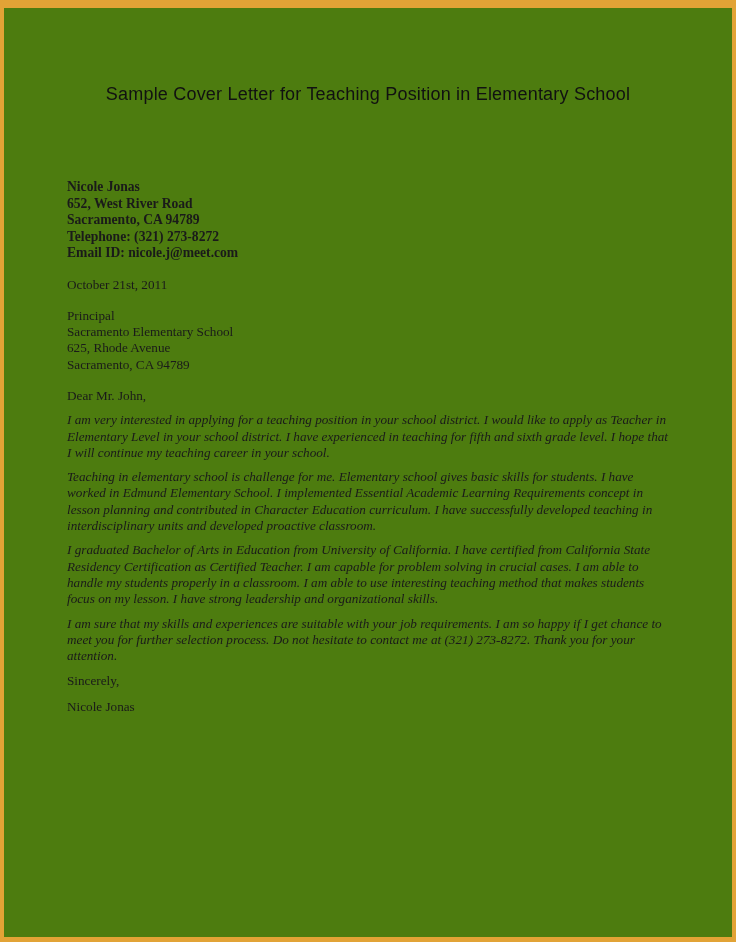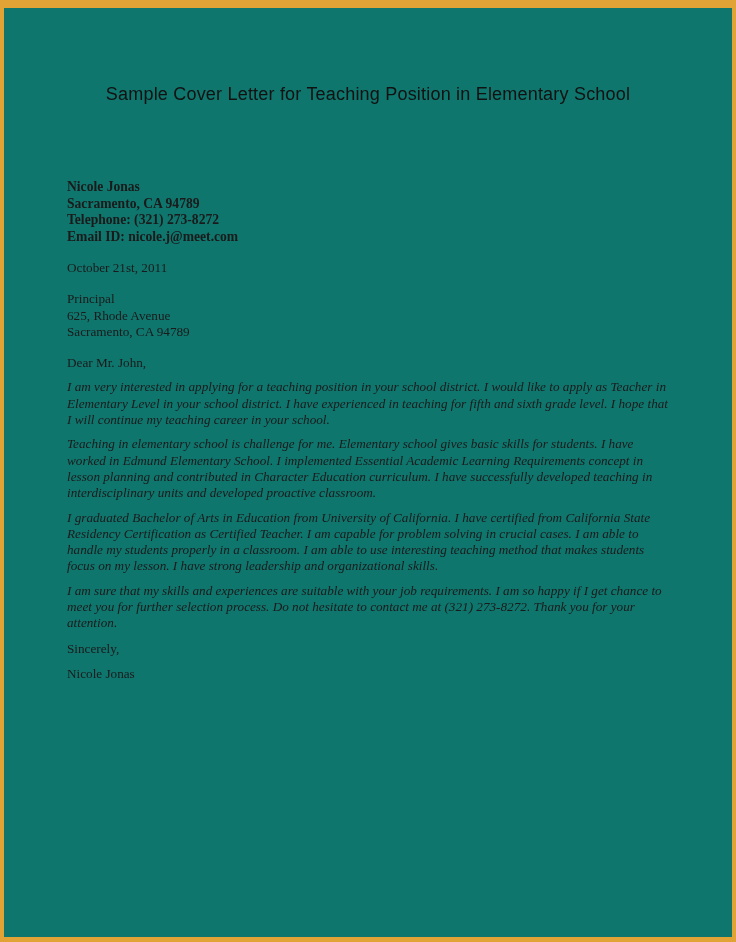--- a/index.html
+++ b/index.html
@@ -5,21 +5,21 @@
   html, body {
     margin: 0;
     padding: 0;
     background: #ffffff;
   }
   .page {
     position: relative;
     width: 736px;
     height: 942px;
     box-sizing: border-box;
-    background: #0f766e;
+    background: #4d7c0f;
     border-top: 8px solid #E2A336;
     border-left: 4px solid #E2A336;
     border-right: 4px solid #E2A336;
     border-bottom: 5px solid #E2A336;
     font-family: "Liberation Serif", serif;
     color: #1a1a1a;
     overflow: hidden;
   }
   .letter-title {
     margin-top: 76px;
@@ -52,29 +52,31 @@
 <body>
 
 <div class="page">
 
   <div class="letter-title">Sample Cover Letter for Teaching Position in Elementary School</div>
 
   <div class="content">
 
     <div class="sender-block">
       <div>Nicole Jonas</div>
+      <div>652, West River Road</div>
       <div>Sacramento, CA 94789</div>
       <div>Telephone: (321) 273-8272</div>
       <div>Email ID: nicole.j@meet.com</div>
     </div>
 
     <div class="block">October 21st, 2011</div>
 
     <div class="block">
       <div>Principal</div>
+      <div>Sacramento Elementary School</div>
       <div>625, Rhode Avenue</div>
       <div>Sacramento, CA 94789</div>
     </div>
 
     <div class="block">Dear Mr. John,</div>
 
     <div class="paragraph">I am very interested in applying for a teaching position in your school district. I would like to apply as Teacher in Elementary Level in your school district. I have experienced in teaching for fifth and sixth grade level. I hope that I will continue my teaching career in your school.</div>
     <div class="paragraph">Teaching in elementary school is challenge for me. Elementary school gives basic skills for students. I have worked in Edmund Elementary School. I implemented Essential Academic Learning Requirements concept in lesson planning and contributed in Character Education curriculum. I have successfully developed teaching in interdisciplinary units and developed proactive classroom.</div>
     <div class="paragraph">I graduated Bachelor of Arts in Education from University of California. I have certified from California State Residency Certification as Certified Teacher. I am capable for problem solving in crucial cases. I am able to handle my students properly in a classroom. I am able to use interesting teaching method that makes students focus on my lesson. I have strong leadership and organizational skills.</div>
     <div class="paragraph">I am sure that my skills and experiences are suitable with your job requirements. I am so happy if I get chance to meet you for further selection process. Do not hesitate to contact me at (321) 273-8272. Thank you for your attention.</div>

